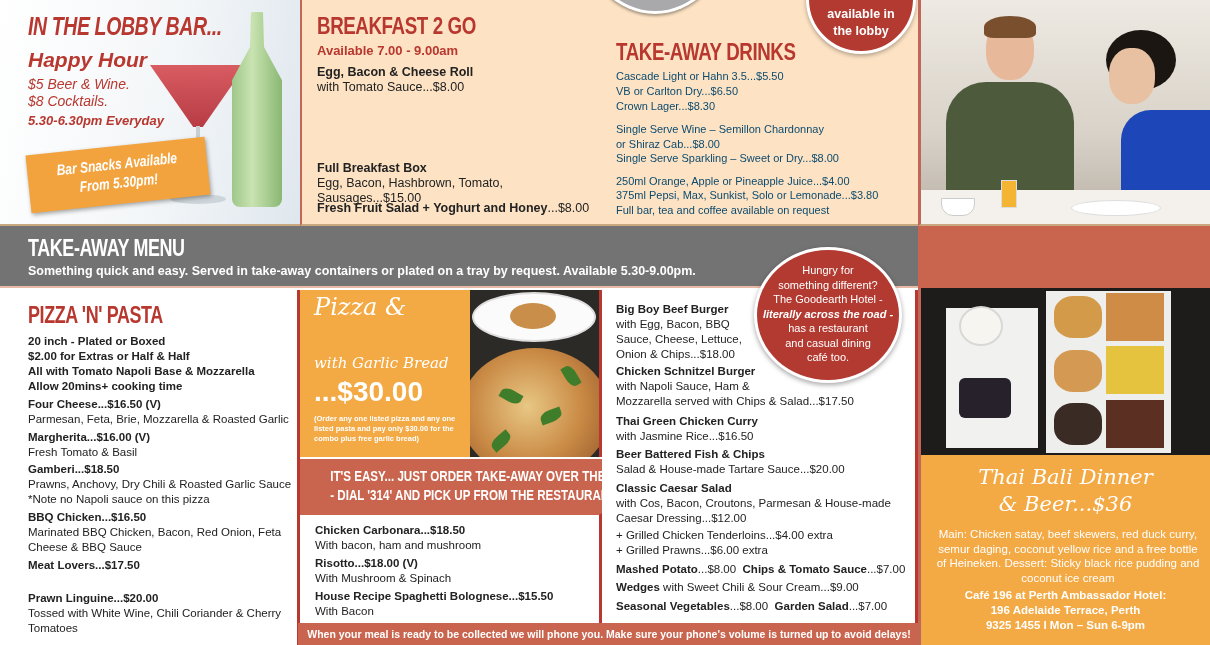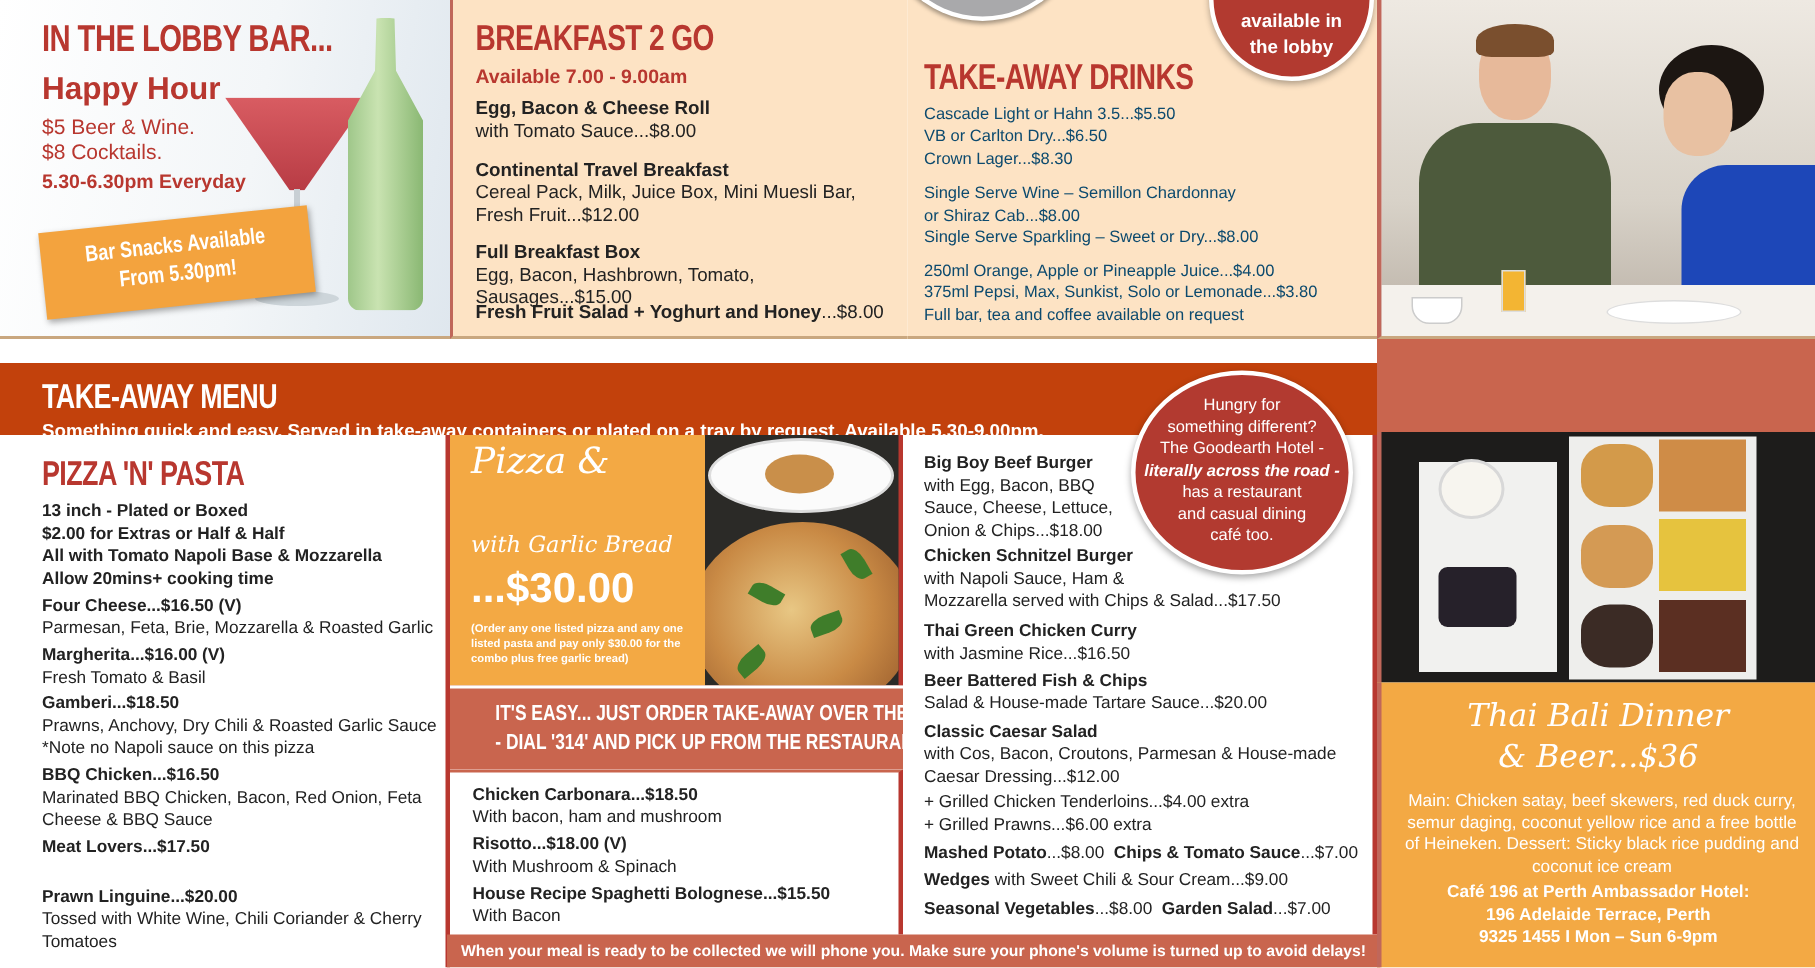--- a/index.html
+++ b/index.html
@@ -5,21 +5,21 @@
   * { box-sizing: border-box; margin: 0; padding: 0; }
   html, body { width: 1210px; height: 645px; overflow: hidden; background: #fff; }
   body { font-family: "Liberation Sans", sans-serif; color: #222; position: relative; }
 
   .abs { position: absolute; }
   .cond { font-family: "Liberation Sans", sans-serif; font-weight: 700; letter-spacing: -0.5px; transform: scaleX(0.78); transform-origin: left center; text-transform: uppercase; white-space: nowrap; }
   .red { color: #b8372f; }
   .script { font-family: "DejaVu Serif", serif; font-style: italic; color: #fff; }
 
   
-  #lobby { left: 0; top: 0; width: 300px; height: 226px; background: linear-gradient(100deg, #ffffff 0%, #f3f6f8 55%, #dfe7ee 100%); border-bottom: 2px solid #c9a77f; overflow: hidden; }
+  #lobby { left: 0; top: 0; width: 300px; height: 226px; background: linear-gradient(100deg, #ffffff 0%, #f3f6f8 55%, #dfe7ee 100%); border-bottom: 2px solid #c9a77f; overflow: hidden; font-style: italic; }
   #lobby .title { left: 28px; top: 12px; font-size: 25px; }
   #lobby .hh { left: 28px; top: 48px; font-size: 21px; font-weight: 700; color: #b8372f; }
   #lobby .line { left: 28px; font-size: 14px; color: #b8372f; }
   #lobby .times { left: 28px; top: 113px; font-size: 13px; font-weight: 700; color: #b8372f; }
   #snacks { left: 28px; top: 146px; width: 180px; height: 58px; background: #f3a33e; transform: rotate(-6deg); box-shadow: 1px 2px 4px rgba(0,0,0,.35); color: #fff; text-align: center; }
   #snacks span { display: block; font-size: 15px; line-height: 19px; font-weight: 700; transform: scaleX(0.8); }
   #snacks .l1 { padding-top: 8px; }
   
   #glass-bowl { left: 150px; top: 65px; width: 96px; height: 62px; background: linear-gradient(180deg,#d7545a 0%,#b5323b 100%); clip-path: polygon(0 0,100% 0,55% 100%,45% 100%); opacity: .95; }
   #glass-stem { left: 196px; top: 126px; width: 4px; height: 70px; background: #c8cfd4; }
@@ -47,21 +47,21 @@
   .woman { left: 160px; top: 30px; width: 132px; height: 196px; }
   .woman .hair { position: absolute; left: 25px; top: 0; width: 70px; height: 60px; border-radius: 50%; background: #1c1612; }
   .woman .head { position: absolute; left: 28px; top: 18px; width: 46px; height: 56px; border-radius: 45%; background: #e8c1a2; }
   .woman .body { position: absolute; left: 40px; top: 80px; width: 100px; height: 120px; border-radius: 30px 0 0 0; background: #1d47b8; }
   .table-top { left: 0; top: 190px; width: 292px; height: 36px; background: #f4f1ec; }
   .juice { left: 80px; top: 180px; width: 16px; height: 28px; background: #f3b533; border: 1px solid #ddd; }
   .cup { left: 20px; top: 198px; width: 34px; height: 18px; background: #fff; border-radius: 0 0 12px 12px; border: 1px solid #ccc; }
   .plate { left: 150px; top: 200px; width: 90px; height: 16px; background: #fff; border-radius: 50%; border: 1px solid #ddd; }
 
   
-  #banner { left: 0; top: 242px; width: 918px; height: 62px; background: #c2410c; border-bottom: 2px solid #e7b9a6; }
+  #banner { left: 0; top: 226px; width: 918px; height: 62px; background: #737373; border-bottom: 2px solid #e7b9a6; }
   #banner .title { left: 28px; top: 9px; font-size: 23px; color: #fff; }
   #banner .sub { left: 28px; top: 38px; font-size: 12.5px; font-weight: 700; color: #fff; white-space: nowrap; }
   #banner-right { left: 918px; top: 226px; width: 292px; height: 62px; background: #c9654e; }
 
   #hungry { left: 754px; top: 247px; width: 148px; height: 136px; border-radius: 50%; background: #b23a30; border: 3px solid #fff; box-shadow: 0 2px 5px rgba(0,0,0,.35); color: #fff; text-align: center; font-size: 11px; line-height: 14.5px; padding-top: 13px; z-index: 5; }
   #hungry i { font-weight: 700; }
 
   
   #pizza-col { left: 0; top: 290px; width: 300px; height: 355px; background: #fff; border-right: 3px solid #b8372f; }
   #pizza-col .title { left: 28px; top: 12px; font-size: 23px; }
@@ -125,25 +125,20 @@
   </div>
 </section>
 
 <section id="breakfast" class="abs">
   <div class="abs cond red title">Breakfast 2 Go</div>
   <div class="abs avail">Available 7.00 - 9.00am</div>
   <div class="item" style="top:65px">
     <b>Egg, Bacon &amp; Cheese Roll</b><br>
     <span>with Tomato Sauce...$8.00</span>
   </div>
-  <div class="item" style="top:106px">
-    <b>Continental Travel Breakfast</b><br>
-    <span>Cereal Pack, Milk, Juice Box, Mini Muesli Bar,</span><br>
-    <span>Fresh Fruit...$12.00</span>
-  </div>
   <div class="item" style="top:161px">
     <b>Full Breakfast Box</b><br>
     <span>Egg, Bacon, Hashbrown, Tomato, Sausages...$15.00</span>
   </div>
   <div class="item" style="top:201px; white-space:nowrap">
     <b>Fresh Fruit Salad + Yoghurt and Honey</b><span>...$8.00</span>
   </div>
 </section>
 
 <section id="drinks" class="abs">
@@ -193,21 +188,21 @@
   <span>something different?</span><br>
   <span>The Goodearth Hotel -</span><br>
   <i>literally across the road -</i><br>
   <span>has a restaurant</span><br>
   <span>and casual dining</span><br>
   <span>café too.</span>
 </div>
 
 <section id="pizza-col" class="abs">
   <div class="abs cond red title">Pizza 'N' Pasta</div>
-  <div class="pline b" style="top:44px">13 inch - Plated or Boxed</div>
+  <div class="pline b" style="top:44px">20 inch - Plated or Boxed</div>
   <div class="pline b" style="top:59px">$2.00 for Extras or Half &amp; Half</div>
   <div class="pline b" style="top:74px">All with Tomato Napoli Base &amp; Mozzarella</div>
   <div class="pline b" style="top:89px">Allow 20mins+ cooking time</div>
 
   <div class="pline b" style="top:107px">Four Cheese...$16.50 (V)</div>
   <div class="pline" style="top:122px">Parmesan, Feta, Brie, Mozzarella &amp; Roasted Garlic</div>
 
   <div class="pline b" style="top:140px">Margherita...$16.00 (V)</div>
   <div class="pline" style="top:155px">Fresh Tomato &amp; Basil</div>
 

